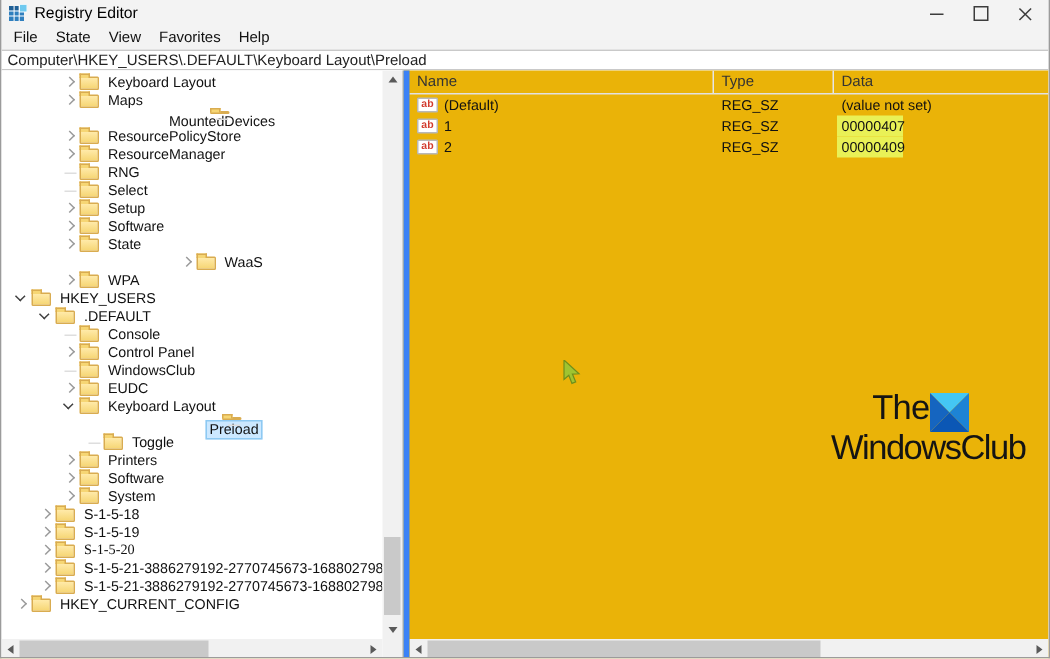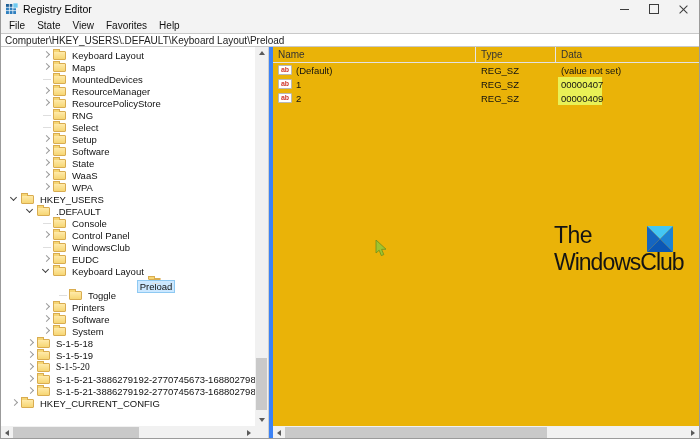--- a/index.html
+++ b/index.html
@@ -61,21 +61,21 @@
   .lheader{display:flex;height:16px;border-bottom:1px solid #e2e2e2;align-items:center;}
   .hcell{font-size:10px;color:#333;padding-left:5px;border-right:1px solid #e6e6e6;height:100%;display:flex;align-items:center;}
   .c-name{width:203px;} .c-type{width:80px;} .c-data{flex:1;border-right:none;}
   .lrow{display:flex;height:14px;align-items:center;position:relative;z-index:1;}
   .lcell{font-size:9.5px;color:#111;padding-left:5px;display:flex;align-items:center;height:100%;white-space:nowrap;}
   .abicon{width:14px;min-width:14px;height:10px;border:1px solid #b8b8b8;background:#fff;color:#d23b2e;
     font-size:7px;font-weight:bold;line-height:8px;text-align:center;margin-right:4px;border-radius:1px;}
   .hl{display:inline-flex;align-items:center;height:14px;width:44px;margin-left:-3px;padding-left:3px;}
   
   .watermark{position:absolute;left:281px;top:176px;width:136px;z-index:0;}
-  .wm-row1{display:flex;justify-content:space-between;align-items:flex-start;width:119px;}
+  .wm-row1{display:flex;justify-content:center;align-items:flex-start;width:119px;margin-top:36px;}
   .wm-the{font-size:23px;letter-spacing:-0.5px;color:#141414;line-height:24px;}
   .wm-club{font-size:23px;letter-spacing:-1px;color:#141414;line-height:24px;margin-top:-2px;}
   .wm-logo{width:26px;height:26px;margin-top:3px;}
   
   .cursor{position:absolute;left:374px;top:240px;z-index:5;}
 </style>
 </head>
 <body>
 
 <div class="window">
@@ -115,36 +115,36 @@
           <div class="trow" style="padding-left: 40px;">
             <span class="chev collapsed"></span>
             <span class="folder"></span>
             <span class="tlabel">Keyboard Layout</span>
           </div>
           <div class="trow" style="padding-left: 40px;">
             <span class="chev collapsed"></span>
             <span class="folder"></span>
             <span class="tlabel">Maps</span>
           </div>
-          <div class="trow" style="padding-left: 40px;">
+          <div class="trow" style="padding-left: 40px; flex-direction: column;">
             <span class="chev leaf"></span>
             <span class="folder"></span>
             <span class="tlabel">MountedDevices</span>
           </div>
           <div class="trow" style="padding-left: 40px;">
             <span class="chev collapsed"></span>
             <span class="folder"></span>
+            <span class="tlabel">ResourcePolicyStore</span>
+          </div>
+          <div class="trow" style="padding-left: 40px;">
+            <span class="chev collapsed"></span>
+            <span class="folder"></span>
             <span class="tlabel">ResourceManager</span>
           </div>
           <div class="trow" style="padding-left: 40px;">
-            <span class="chev collapsed"></span>
-            <span class="folder"></span>
-            <span class="tlabel">ResourcePolicyStore</span>
-          </div>
-          <div class="trow" style="padding-left: 40px;">
             <span class="chev leaf"></span>
             <span class="folder"></span>
             <span class="tlabel">RNG</span>
           </div>
           <div class="trow" style="padding-left: 40px;">
             <span class="chev leaf"></span>
             <span class="folder"></span>
             <span class="tlabel">Select</span>
           </div>
           <div class="trow" style="padding-left: 40px;">
@@ -155,21 +155,21 @@
           <div class="trow" style="padding-left: 40px;">
             <span class="chev collapsed"></span>
             <span class="folder"></span>
             <span class="tlabel">Software</span>
           </div>
           <div class="trow" style="padding-left: 40px;">
             <span class="chev collapsed"></span>
             <span class="folder"></span>
             <span class="tlabel">State</span>
           </div>
-          <div class="trow" style="padding-left: 40px;">
+          <div class="trow" style="padding-left: 40px; justify-content: center;">
             <span class="chev collapsed"></span>
             <span class="folder"></span>
             <span class="tlabel">WaaS</span>
           </div>
           <div class="trow" style="padding-left: 40px;">
             <span class="chev collapsed"></span>
             <span class="folder"></span>
             <span class="tlabel">WPA</span>
           </div>
           <div class="trow" style="padding-left: 8px;">

